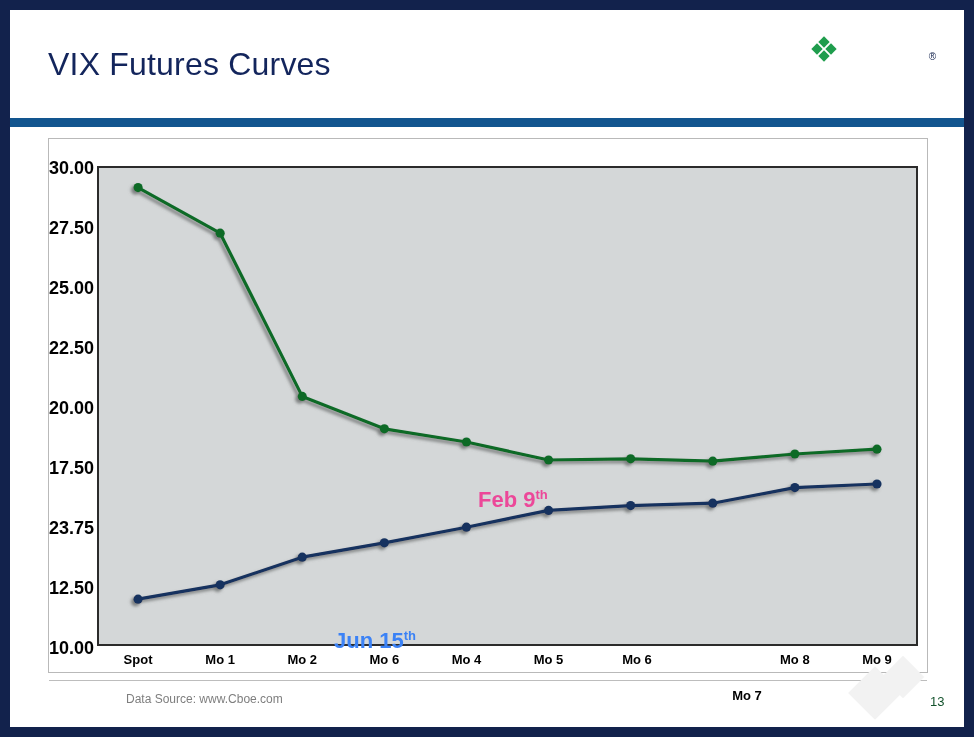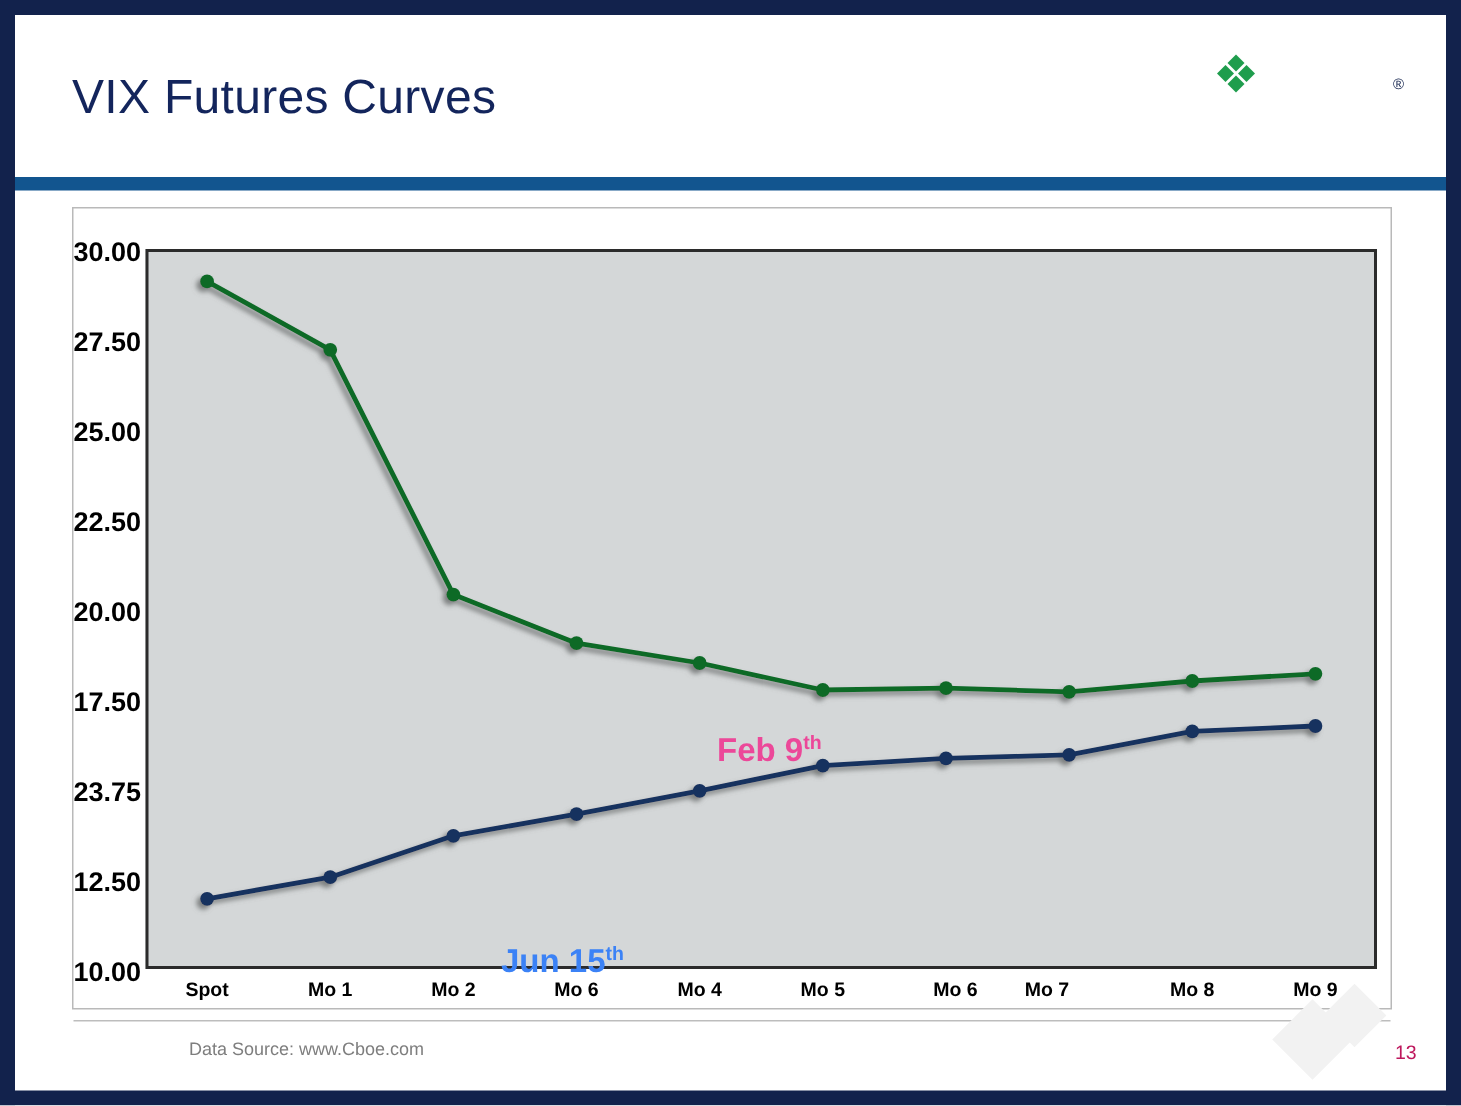--- a/index.html
+++ b/index.html
@@ -200,21 +200,21 @@
     top: 692px;
     font-size: 12px;
     color: #7e7e7e;
     white-space: nowrap;
   }
   .page-num {
     position: absolute;
     left: 930px;
     top: 694px;
     font-size: 13px;
-    color: #be185d;
+    color: #14532d;
   }
   .watermark {
     position: absolute;
     left: 852px;
     top: 668px;
     width: 90px;
     height: 56px;
     pointer-events: none;
   }
   .wm-d {
@@ -267,21 +267,21 @@
         <div class="ytick" style="top: 27px;">30.00</div>
       </div>
     <div id="xtick-layer">
         <div class="xtick" style="left: 89.05px;">Spot</div>
         <div class="xtick" style="left: 171.15px;">Mo 1</div>
         <div class="xtick" style="left: 253.25px;">Mo 2</div>
         <div class="xtick" style="left: 335.35px;">Mo 6</div>
         <div class="xtick" style="left: 417.45px;">Mo 4</div>
         <div class="xtick" style="left: 499.55px;">Mo 5</div>
         <div class="xtick" style="left: 588px;">Mo 6</div>
-        <div class="xtick" style="left: 649px;">Mo 7</div>
+        <div class="xtick" style="left: 698px; margin-top: 36px;">Mo 7</div>
         <div class="xtick" style="left: 745.85px;">Mo 8</div>
         <div class="xtick" style="left: 827.95px;">Mo 9</div>
       </div>
     <div class="axis-bottom-rule"></div>
 
     <svg class="series-layer" id="series-layer" viewBox="0 0 821 480" preserveAspectRatio="none">
         <defs>
           <filter id="shadow" x="-30%" y="-30%" width="170%" height="170%">
             <feDropShadow dx="-2.5" dy="2.5" stdDeviation="1.8" flood-color="#6d6f70" flood-opacity="0.85"></feDropShadow>
           </filter>

